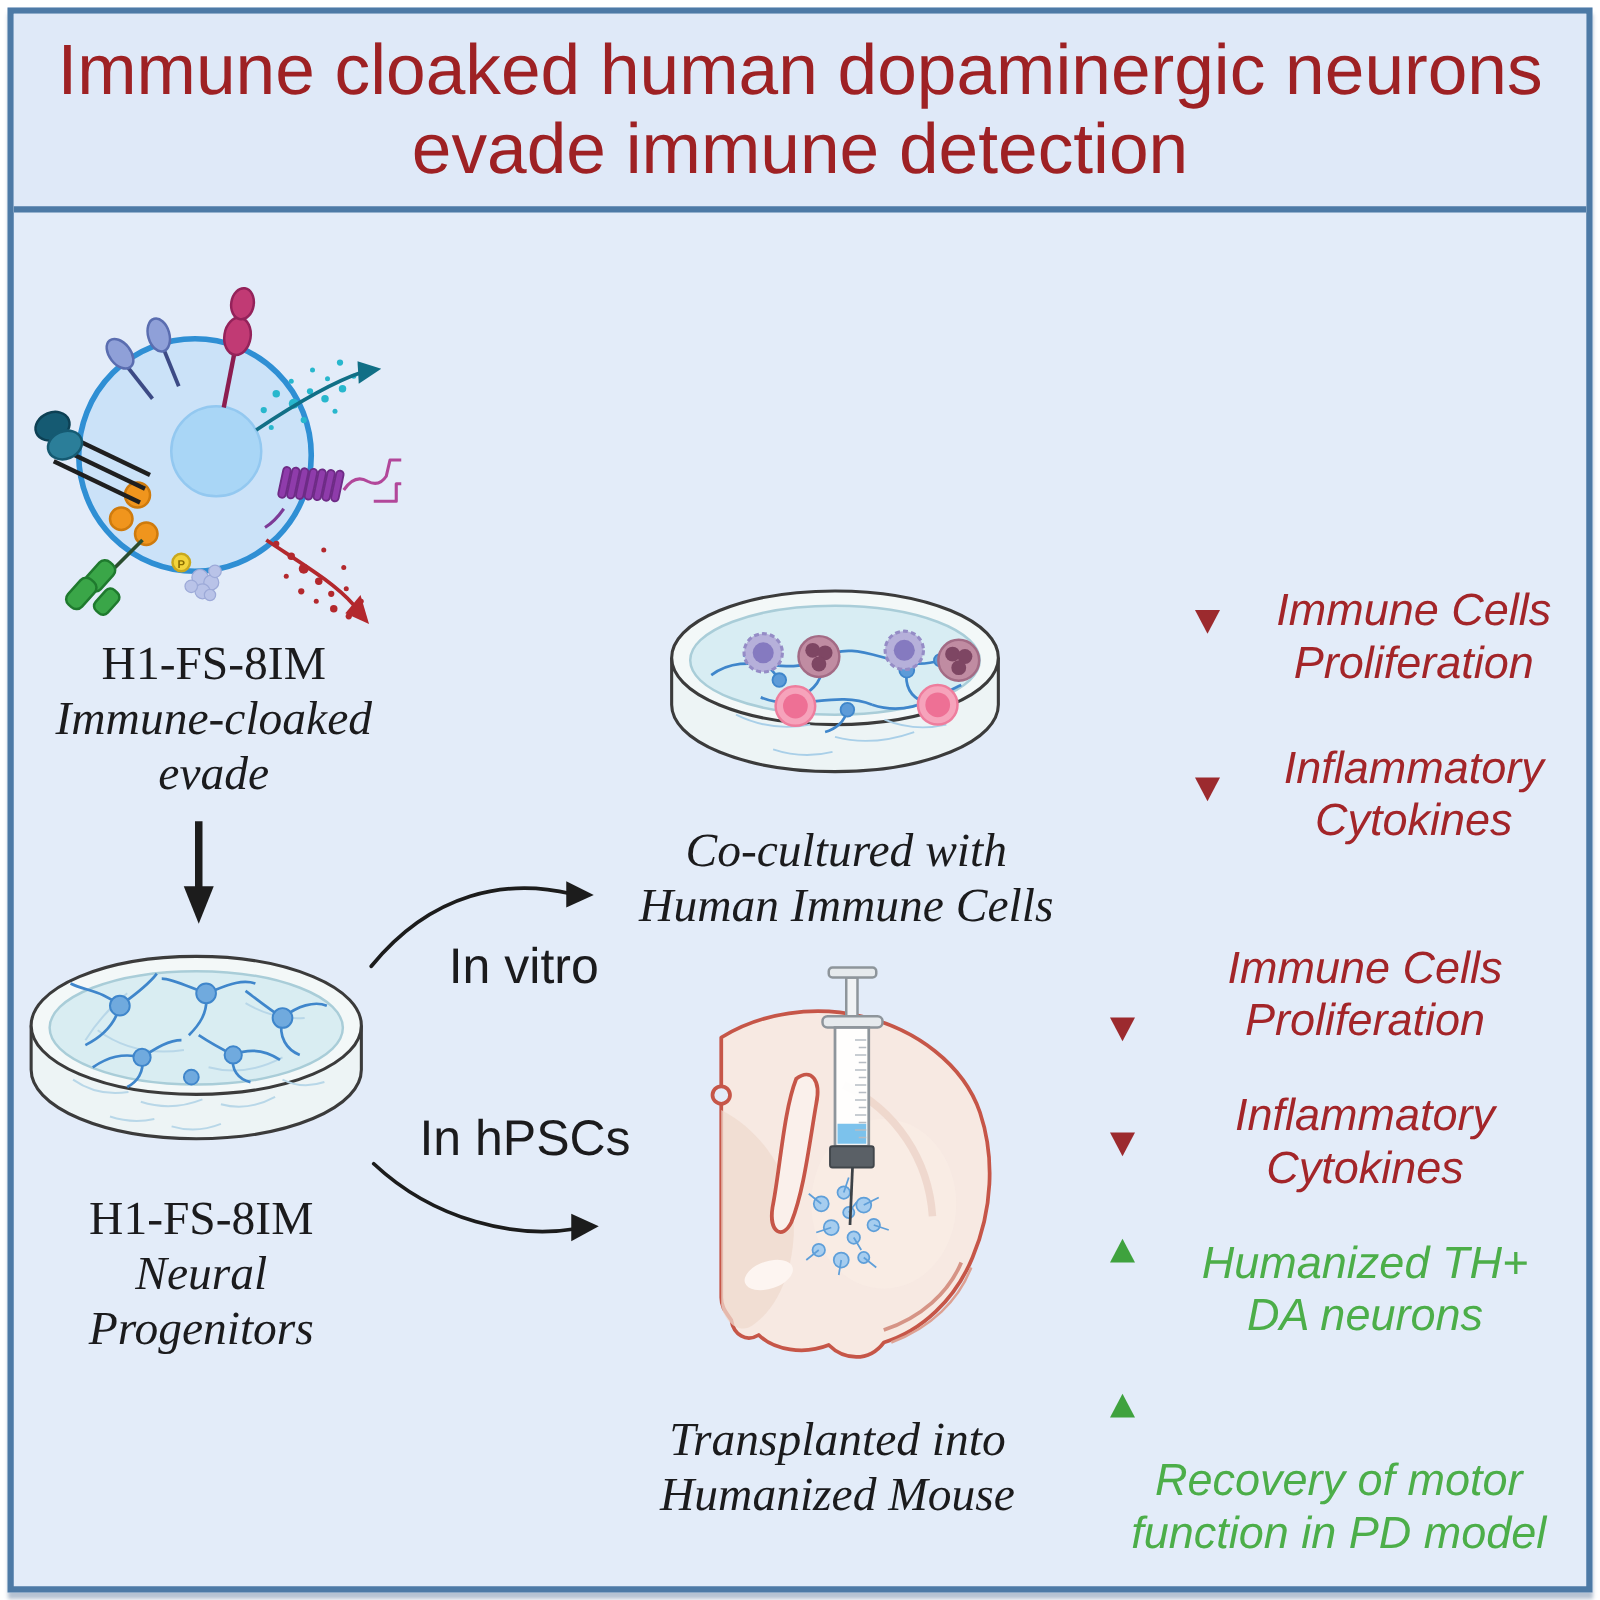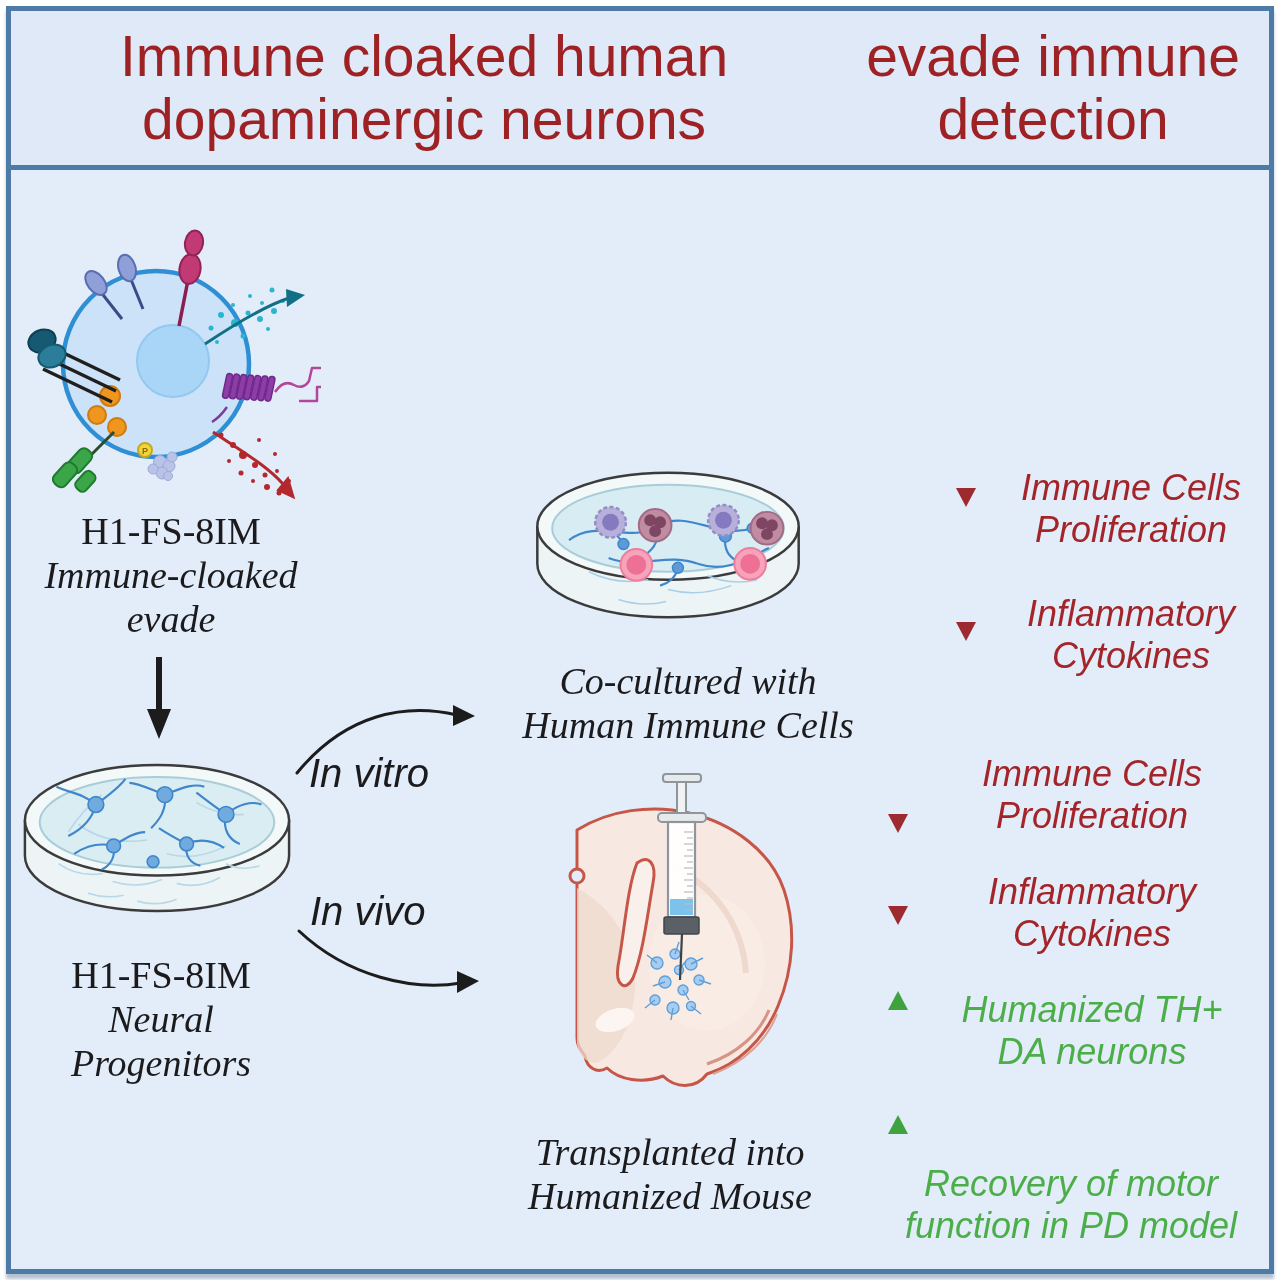--- a/index.html
+++ b/index.html
@@ -3,26 +3,26 @@
 <meta charset="utf-8">
 <style>
   html,body{margin:0;padding:0;background:#ffffff;}
   .canvas{position:relative;width:1280px;height:1280px;overflow:hidden;
           font-family:"Liberation Sans",sans-serif;background:#ffffff;}
   .frame{position:absolute;left:6px;top:6px;width:1258px;height:1258px;
          border:5px solid #4d7aa6;background:#e3ecf9;
          box-shadow:0 5px 3px rgba(90,120,155,.45);}
   .titlebar{position:absolute;left:0;top:0;width:100%;height:154px;
             border-bottom:5px solid #4d7aa6;background:#dfe9f8;
-            display:flex;flex-direction:row;justify-content:center;align-items:center;}
+            display:flex;flex-direction:column;justify-content:center;align-items:center;}
   .title{color:#9e2124;font-size:57px;line-height:63px;text-align:center;font-weight:400;}
   .abs{position:absolute;}
   .lbl{position:absolute;text-align:center;color:#1b1b1d;font-size:38px;line-height:44px;font-style:italic;font-family:Liberation Serif, serif;}
   .roman{font-style:normal;}
-  .branch{position:absolute;text-align:left;color:#1b1b1d;font-size:40px;font-style:italic;}
+  .branch{position:absolute;text-align:center;color:#1b1b1d;font-size:40px;}
   .res-text{position:absolute;text-align:center;font-size:36px;line-height:42px;font-style:italic;}
   .res-red{color:#a32529;}
   .res-green{color:#4cae49;}
   .line{display:block;}
   svg{display:block;}
 </style>
 </head>
 <body>
 
 <div class="canvas">
@@ -230,21 +230,21 @@
       </svg>
     </div>
     <div class="branch" style="left:298px;top:740px;width:220px;">In vitro</div>
 
     <div class="abs" style="left:282px;top:914px;">
       <svg width="195" height="76" viewBox="0 0 195 76">
         <path d="M6,6 C55,52 120,66 168,58" fill="none" stroke="#1c1c1c" stroke-width="3" stroke-linecap="round"></path>
         <polygon points="164,46 186,56 164,68" fill="#1c1c1c"></polygon>
       </svg>
     </div>
-    <div class="branch" style="left:299px;top:878px;width:220px;">In vivo</div>
+    <div class="branch" style="left:299px;top:878px;width:220px;">In hPSCs</div>
 
     <div class="abs" style="left:518px;top:438px;">
       <svg width="278" height="198" viewBox="0 0 280 200">
         <path d="M8,78 L8,116 A132,54 0 0 0 272,116 L272,78" fill="#edf4f5" stroke="#3b3b3b" stroke-width="2.5"></path>
         <ellipse cx="140" cy="78" rx="132" ry="54" fill="#f3f8f8" stroke="#3b3b3b" stroke-width="2.5"></ellipse>
         <ellipse cx="140" cy="80" rx="117" ry="44" fill="#d8edf3" stroke="#a9cdd8" stroke-width="2"></ellipse>
         <g stroke="#a9cfe8" stroke-width="1.5" fill="none">
           <path d="M60,124 q28,14 60,8"></path>
             <path d="M140,142 q30,8 64,-4"></path>
             <path d="M90,152 q24,8 48,2"></path>
@@ -282,21 +282,21 @@
             <circle cx="245" cy="77" r="6" fill="#7e4663"></circle>
             <circle cx="240" cy="86" r="6" fill="#7e4663"></circle>
           <circle cx="108" cy="117" r="16" fill="#f6a3bb" stroke="#ee7d9d" stroke-width="2"></circle>
           <circle cx="108" cy="117" r="10" fill="#ee7095"></circle>
           <circle cx="223" cy="116" r="16" fill="#f6a3bb" stroke="#ee7d9d" stroke-width="2"></circle>
           <circle cx="223" cy="116" r="10" fill="#ee7095"></circle>
         </g>
       </svg>
     </div>
 
-    <div class="lbl" style="left:477px;top:648px;width:400px;">
+    <div class="lbl" style="left:466px;top:648px;width:400px;">
       <span class="line">Co-cultured with</span>
       <span class="line">Human Immune Cells</span>
     </div>
 
     <div class="abs" style="left:546px;top:757px;">
       <svg width="250" height="335" viewBox="0 0 250 335">
 
         <path d="M20,62 C52,42 95,36 132,45 C176,55 214,84 227,122 C239,158 237,200 221,238
                  C207,272 180,297 150,306 C138,322 118,320 106,308 C86,316 62,312 50,300
                  C40,306 30,300 28,288 C24,282 20,278 20,270 Z" fill="#f7e9e2" stroke="#c65648" stroke-width="3" stroke-linejoin="round"></path>

